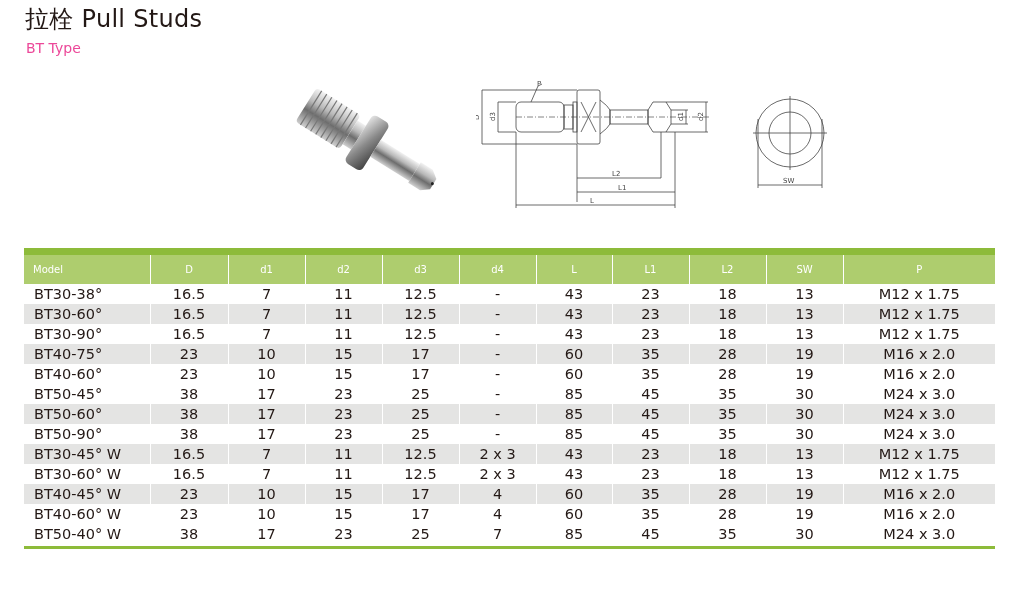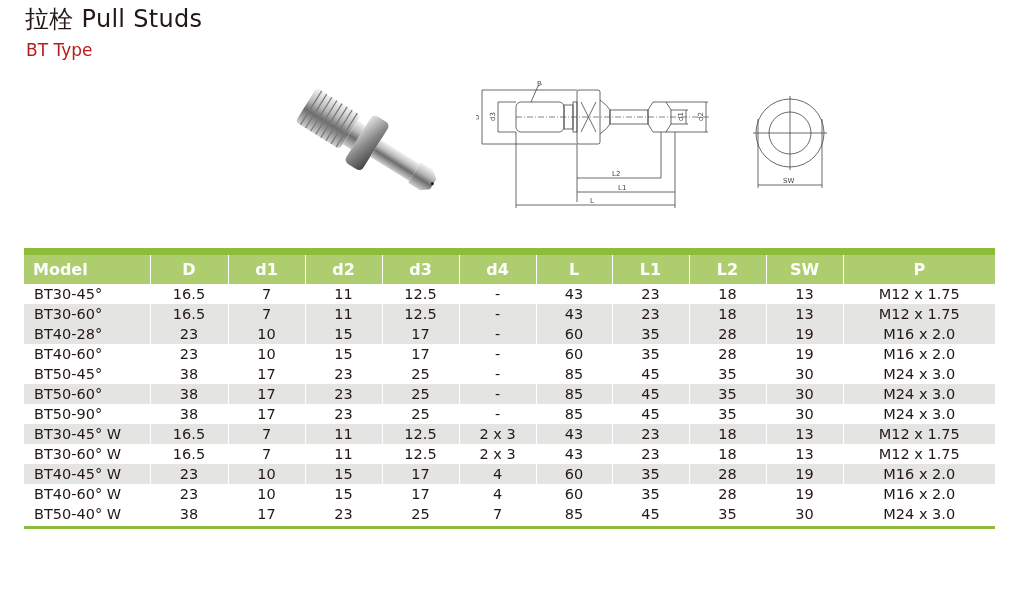--- a/index.html
+++ b/index.html
@@ -5,31 +5,31 @@
     html, body { margin: 0; padding: 0; }
     body {
       width: 1024px; height: 603px; background: #ffffff; position: relative; overflow: hidden;
       font-family: "DejaVu Sans", "Liberation Sans", sans-serif; color: #231815;
     }
     .title {
       position: absolute; left: 25px; top: 3px; font-size: 24px; font-weight: normal;
       letter-spacing: 0.3px; color: #231815; white-space: nowrap;
     }
     .subtitle {
-      position: absolute; left: 26px; top: 40px; font-size: 17px; color: #b91c1c; white-space: nowrap;
+      position: absolute; left: 26px; top: 40px; font-size: 14px; color: #ec4899; white-space: nowrap;
     }
     .photo { position: absolute; left: 283px; top: 82px; width: 170px; height: 130px; }
     .drawing-side { position: absolute; left: 476px; top: 80px; width: 250px; height: 130px; }
     .drawing-end { position: absolute; left: 745px; top: 90px; width: 90px; height: 105px; }
 
     .table-wrap { position: absolute; left: 24px; top: 248px; width: 971px; }
     .top-bar { height: 7px; background: #8dbb3a; }
     table { border-collapse: collapse; width: 971px; table-layout: fixed; }
     th {
-      background: #aecd6e; color: #ffffff; font-weight: bold; font-size: 16px;
+      background: #aecd6e; color: #ffffff; font-weight: normal; font-size: 10px;
       height: 29px; padding: 0; border-left: 1px solid #ffffff; text-align: center;
     }
     th:first-child { border-left: none; text-align: left; padding-left: 9px; }
     td {
       font-size: 14.5px; height: 20px; padding: 0; text-align: center; color: #231815;
       border-left: 1px solid #ffffff; line-height: 20px; white-space: nowrap;
     }
     td:first-child { border-left: none; text-align: left; padding-left: 10px; }
     tr.alt td { background: #e4e4e3; }
     .bottom-bar { height: 3px; background: #8dbb3a; margin-top: 2px; }
@@ -153,21 +153,21 @@
           <th>d4</th>
           <th>L</th>
           <th>L1</th>
           <th>L2</th>
           <th>SW</th>
           <th>P</th>
         </tr>
     </thead>
     <tbody id="table-body">
         <tr>
-          <td>BT30-45°</td>
+          <td>BT30-38°</td>
           <td>16.5</td>
           <td>7</td>
           <td>11</td>
           <td>12.5</td>
           <td>-</td>
           <td>43</td>
           <td>23</td>
           <td>18</td>
           <td>13</td>
           <td>M12 x 1.75</td>
@@ -178,22 +178,35 @@
           <td>7</td>
           <td>11</td>
           <td>12.5</td>
           <td>-</td>
           <td>43</td>
           <td>23</td>
           <td>18</td>
           <td>13</td>
           <td>M12 x 1.75</td>
         </tr>
-        <tr class="alt">
-          <td>BT40-28°</td>
+        <tr>
+          <td>BT30-90°</td>
+          <td>16.5</td>
+          <td>7</td>
+          <td>11</td>
+          <td>12.5</td>
+          <td>-</td>
+          <td>43</td>
+          <td>23</td>
+          <td>18</td>
+          <td>13</td>
+          <td>M12 x 1.75</td>
+        </tr>
+        <tr class="alt">
+          <td>BT40-75°</td>
           <td>23</td>
           <td>10</td>
           <td>15</td>
           <td>17</td>
           <td>-</td>
           <td>60</td>
           <td>35</td>
           <td>28</td>
           <td>19</td>
           <td>M16 x 2.0</td>

